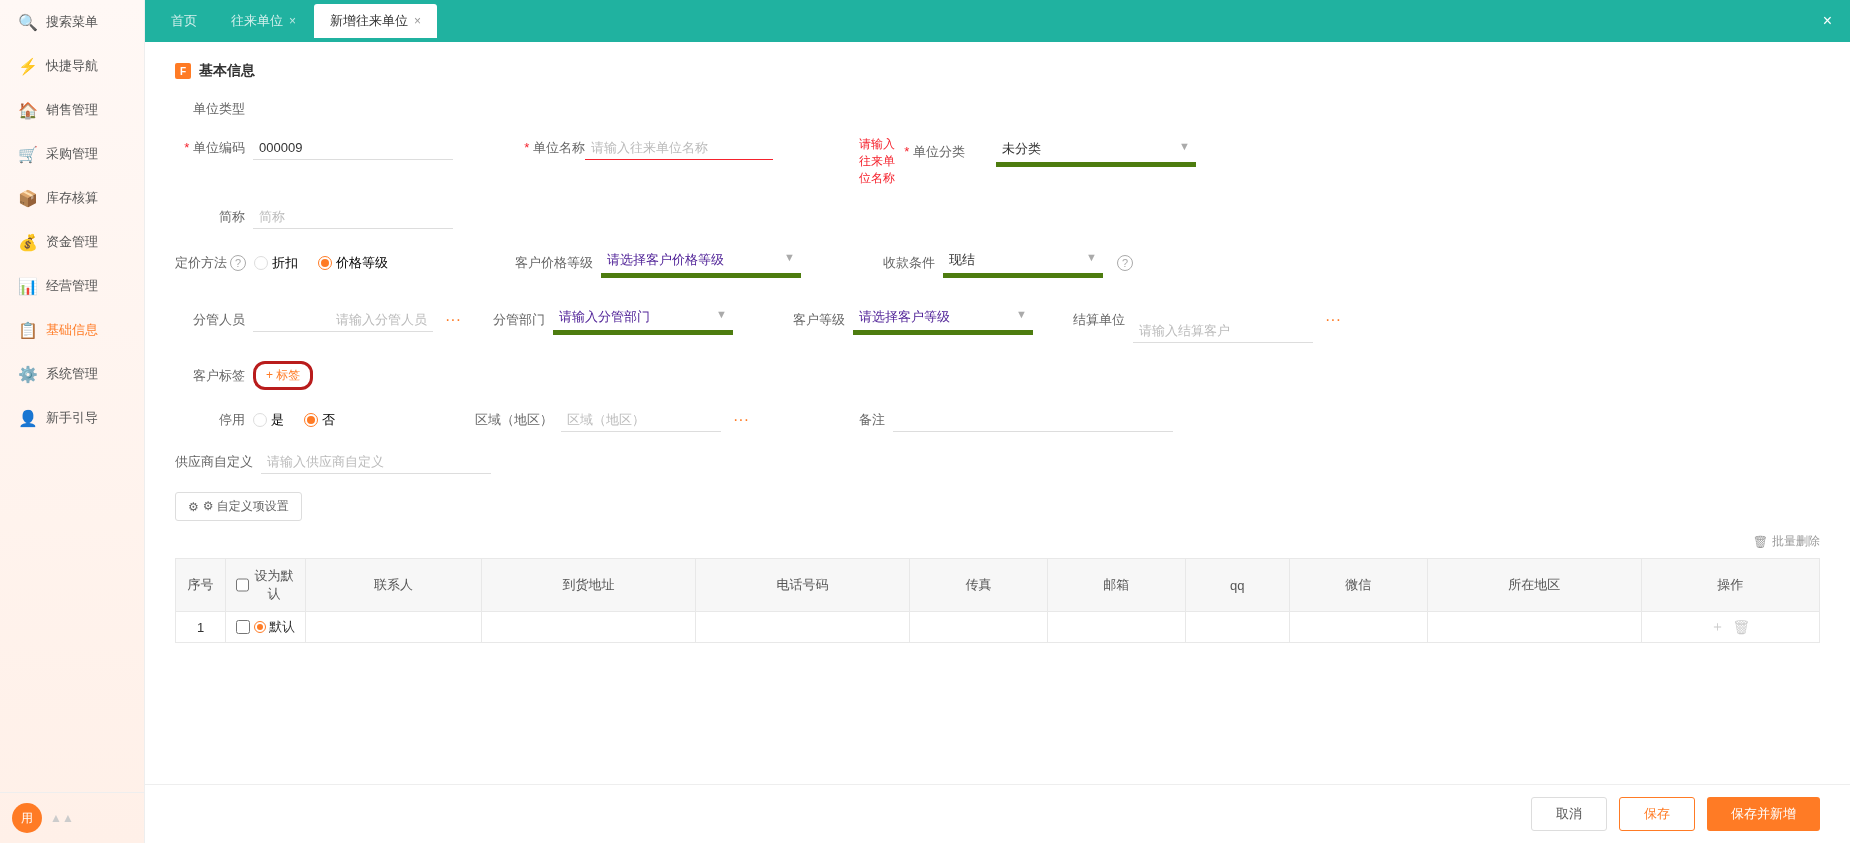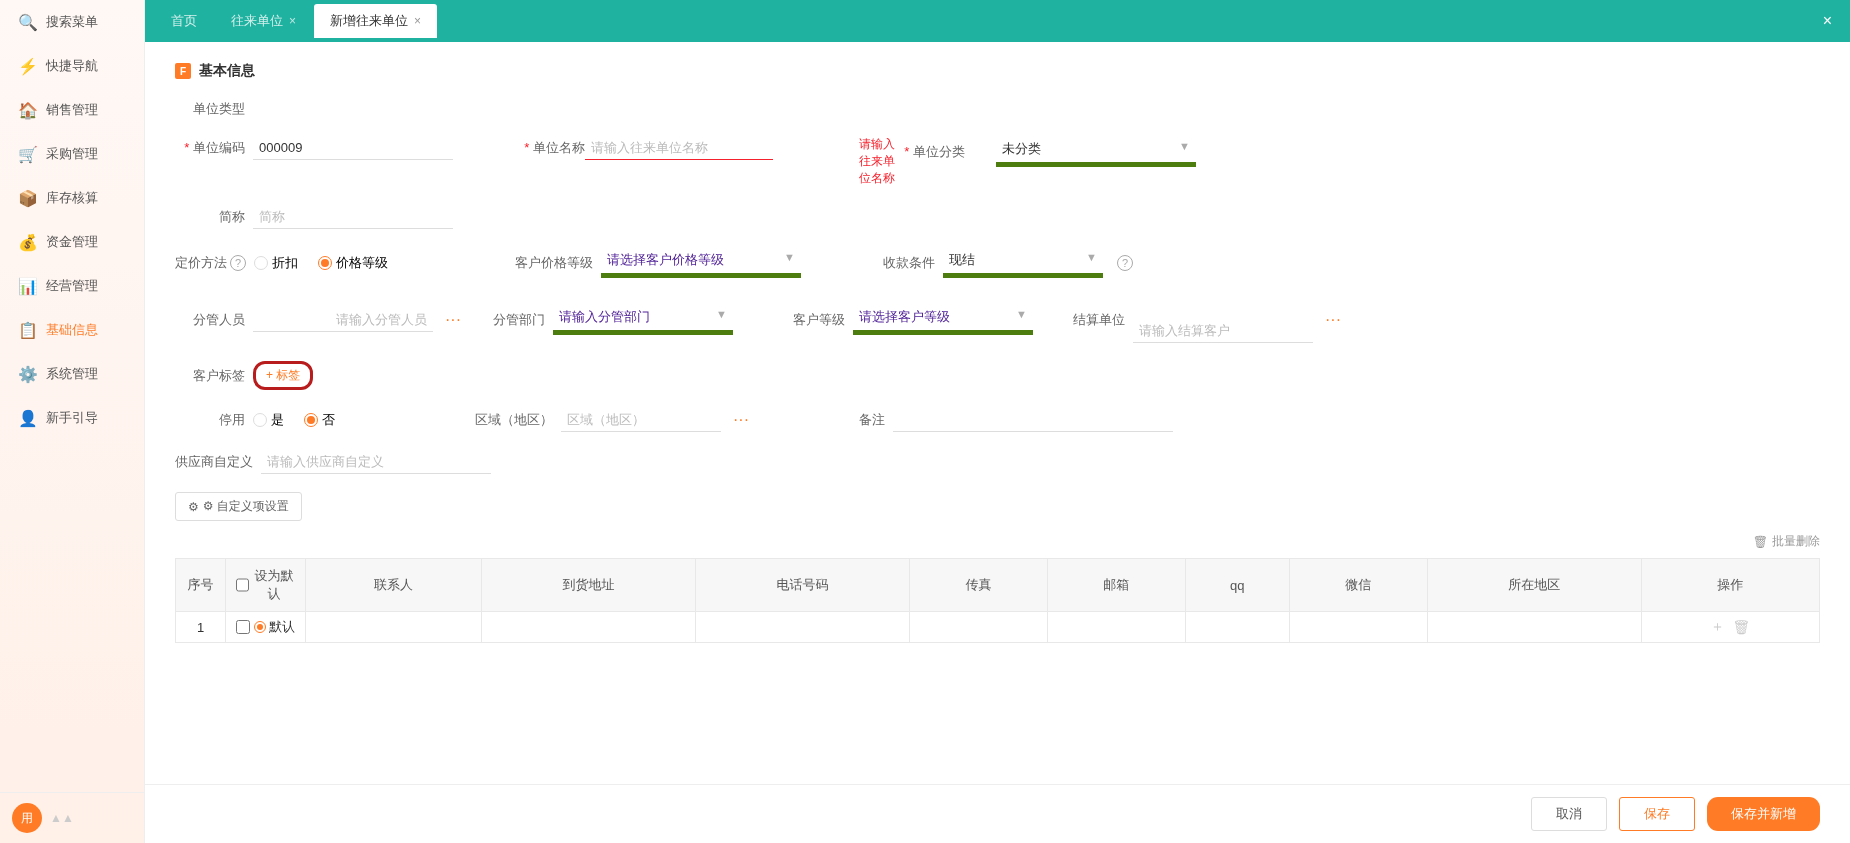--- a/index.html
+++ b/index.html
@@ -311,21 +311,21 @@
       background: white;
       border-radius: 3px;
       cursor: pointer;
       font-size: 13px;
       color: #ff7b25;
     }
     .btn-save-new {
       padding: 7px 24px;
       border: none;
       background: #ff7b25;
-      border-radius: 11px;
+      border-radius: 3px;
       cursor: pointer;
       font-size: 13px;
       color: white;
     }
 
     
     .checkbox {
       width: 14px; height: 14px;
       border: 1px solid #ddd;
       border-radius: 2px;

